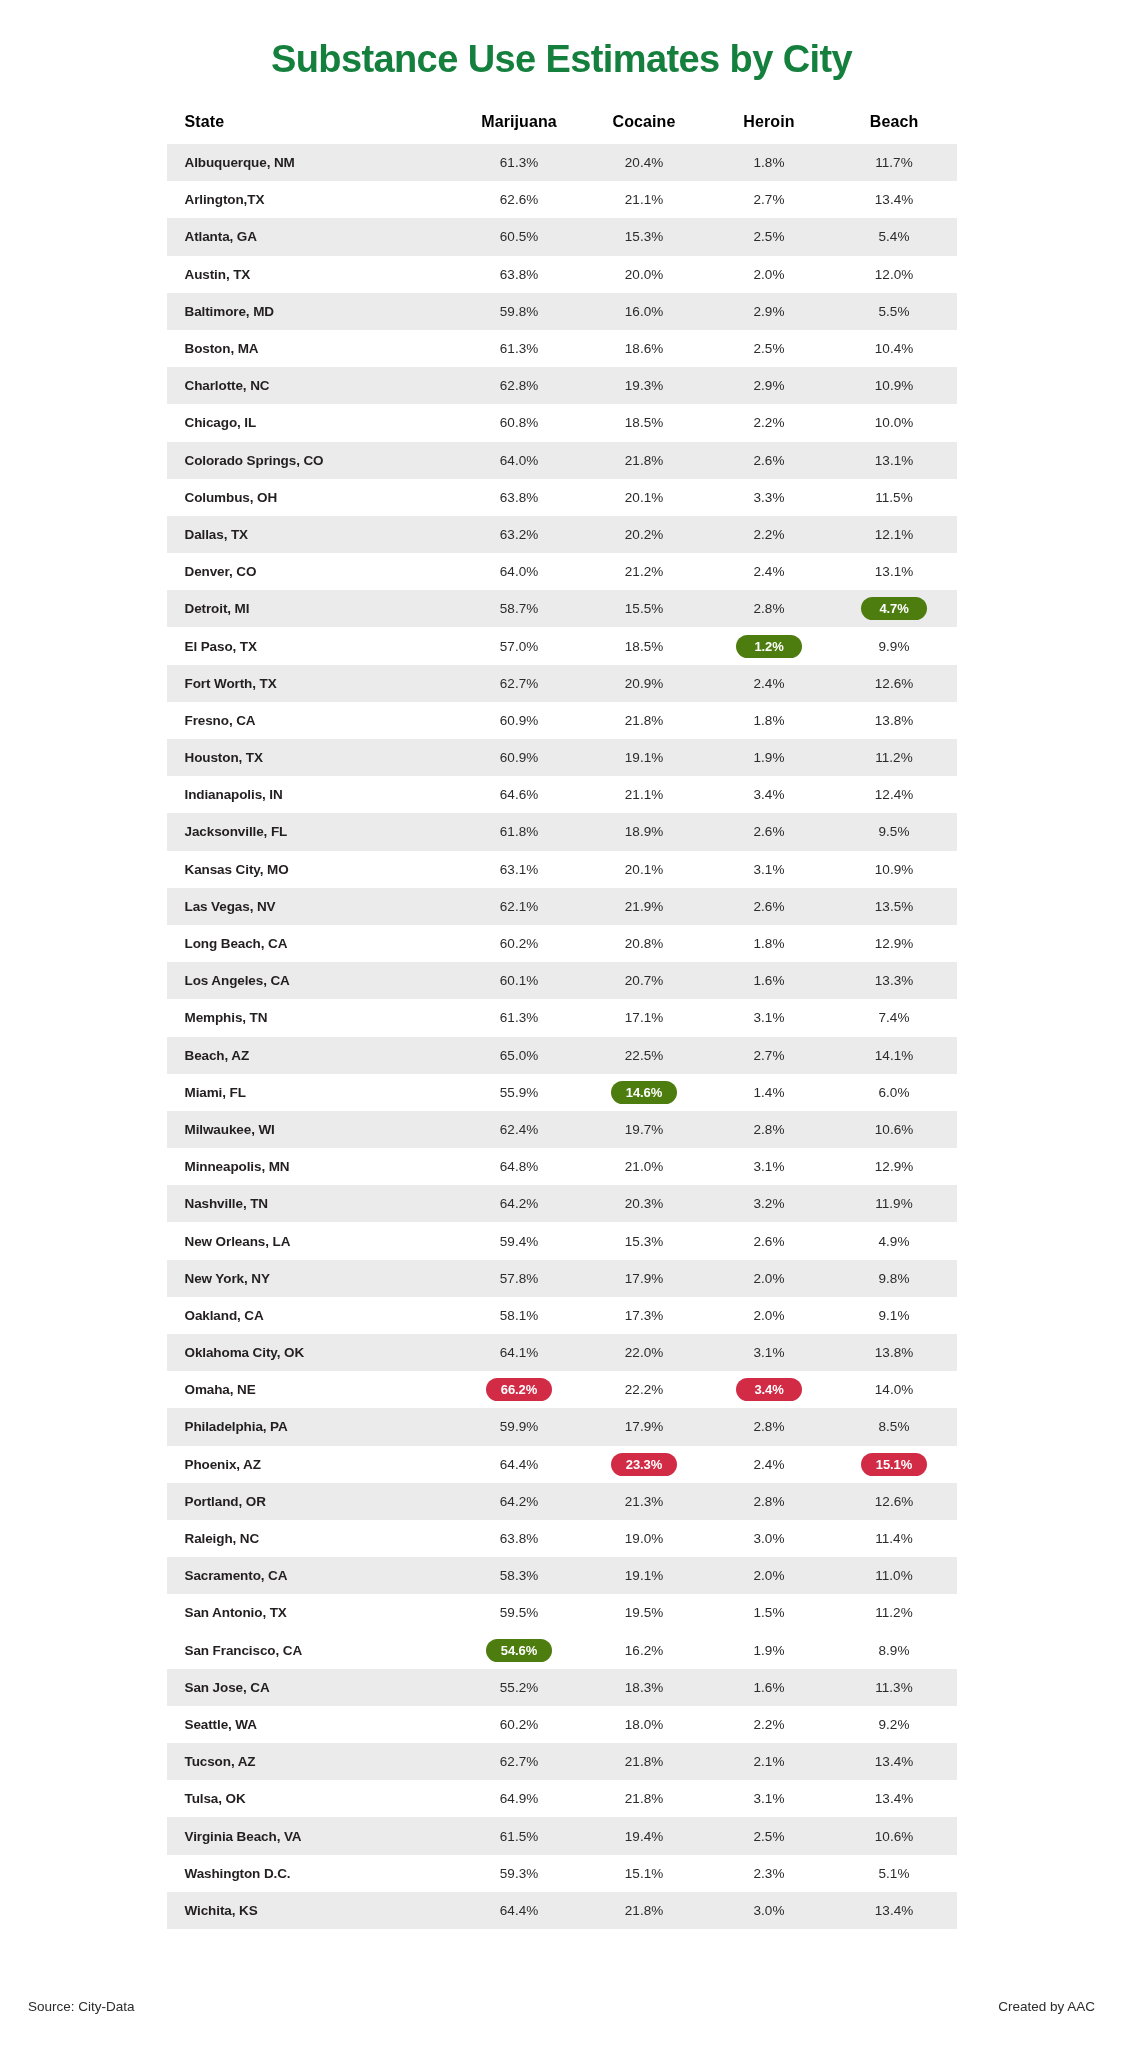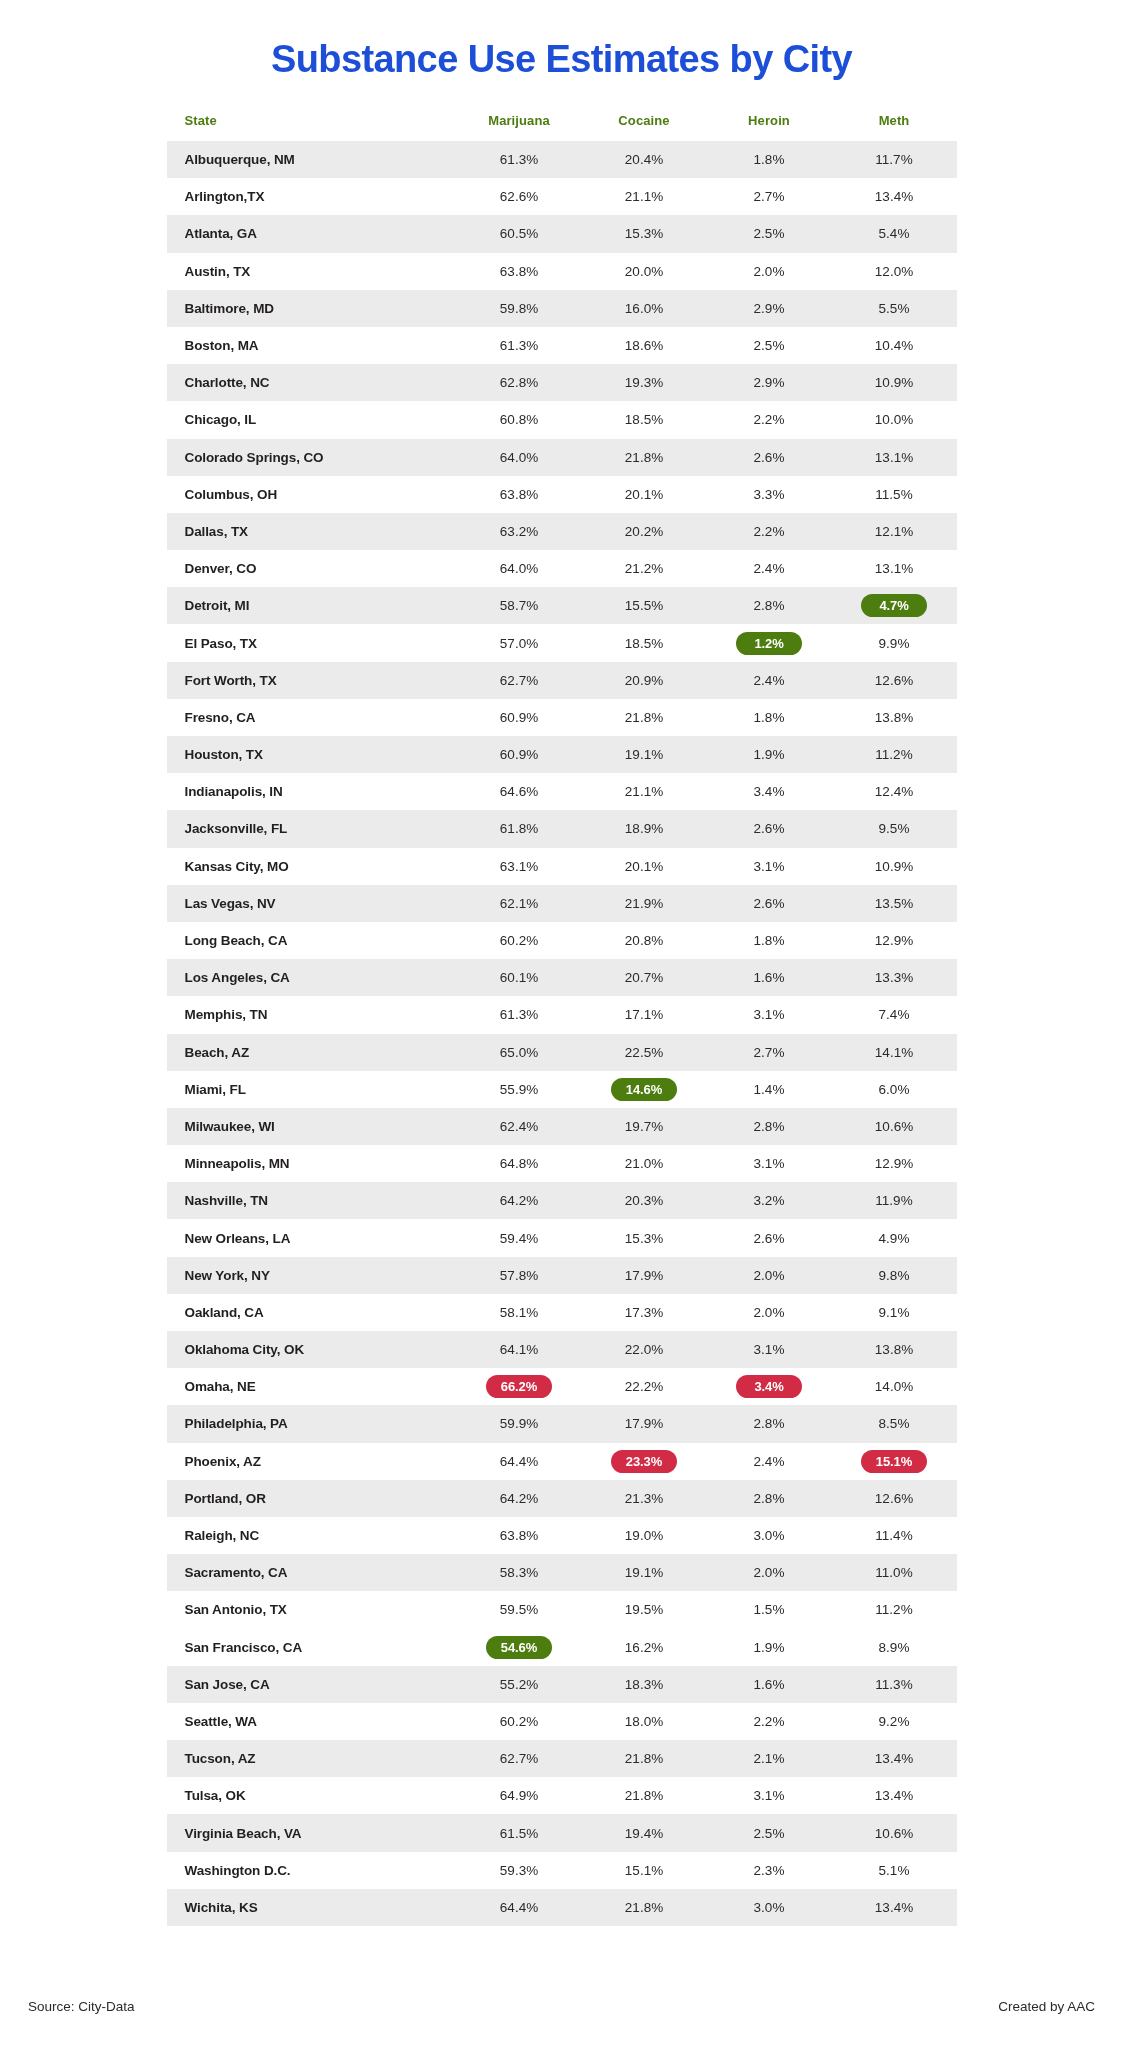--- a/index.html
+++ b/index.html
@@ -19,42 +19,42 @@
     padding: 0;
     overflow: hidden;
   }
 
   
   .title {
     text-align: center;
     font-size: 38px;
     font-weight: 700;
     letter-spacing: -0.6px;
-    color: #1d4ed8;
+    color: #15803d;
     padding-top: 38px;
     padding-bottom: 12px;
     font-family: "Liberation Sans", sans-serif;
   }
 
   
   .table-wrap {
     width: 790px;
     margin: 0 auto;
     margin-top: 20px;
   }
 
   table.data {
     width: 100%;
     border-collapse: collapse;
     table-layout: fixed;
   }
 
   table.data thead th {
-    color: #4d7c0f;
-    font-size: 13px;
+    color: #000000;
+    font-size: 16px;
     font-weight: 700;
     letter-spacing: 0.1px;
     padding: 0 0 13px 0;
     text-align: center;
     vertical-align: bottom;
     font-family: "Liberation Sans", sans-serif;
   }
   table.data thead th.state-h {
     text-align: left;
     padding-left: 18px;
@@ -133,21 +133,21 @@
         <col class="c-val">
         <col class="c-val">
         <col class="c-val">
       </colgroup>
       <thead>
         <tr>
           <th class="state-h">State</th>
           <th>Marijuana</th>
           <th>Cocaine</th>
           <th>Heroin</th>
-          <th>Meth</th>
+          <th>Beach</th>
         </tr>
       </thead>
       <tbody id="tbody">
           <tr class="alt">
             <td class="state">Albuquerque, NM</td>
             <td>61.3%</td>
             <td>20.4%</td>
             <td>1.8%</td>
             <td>11.7%</td>
           </tr>

